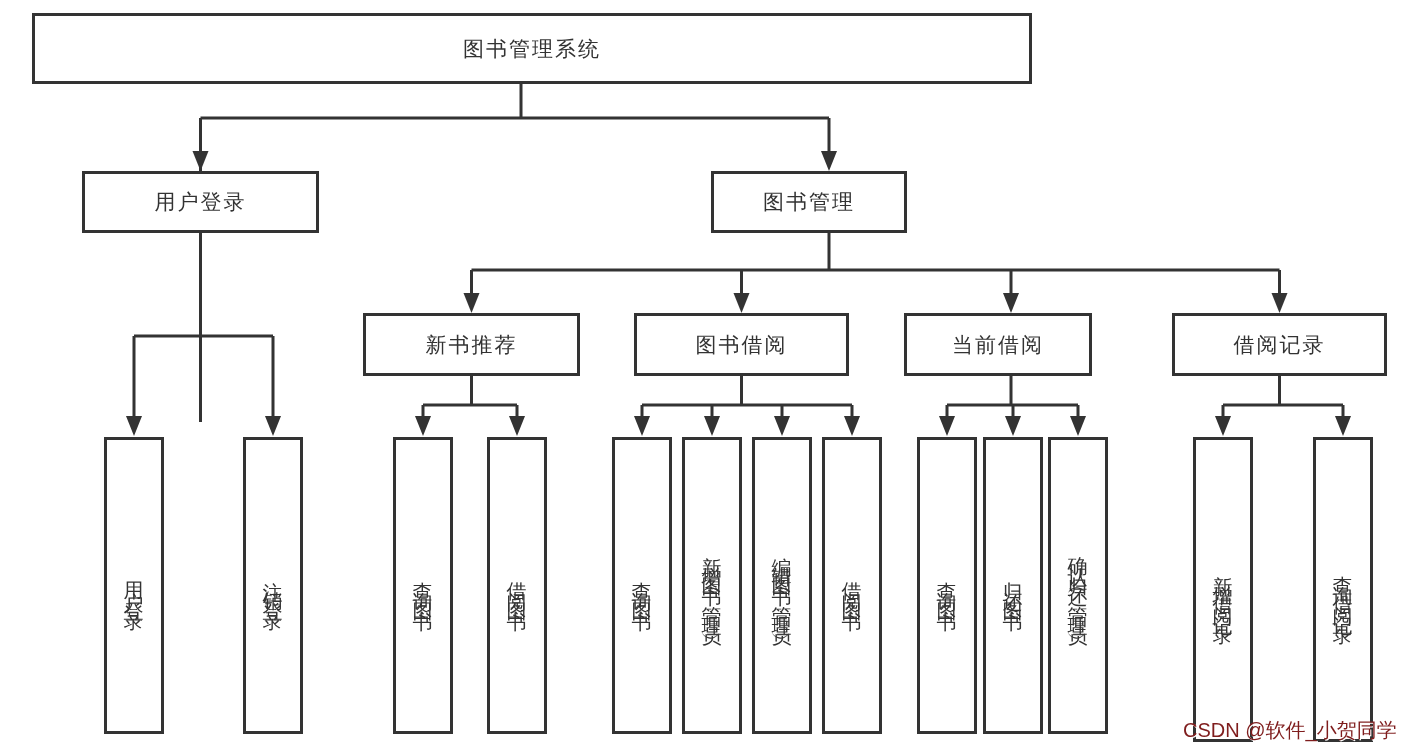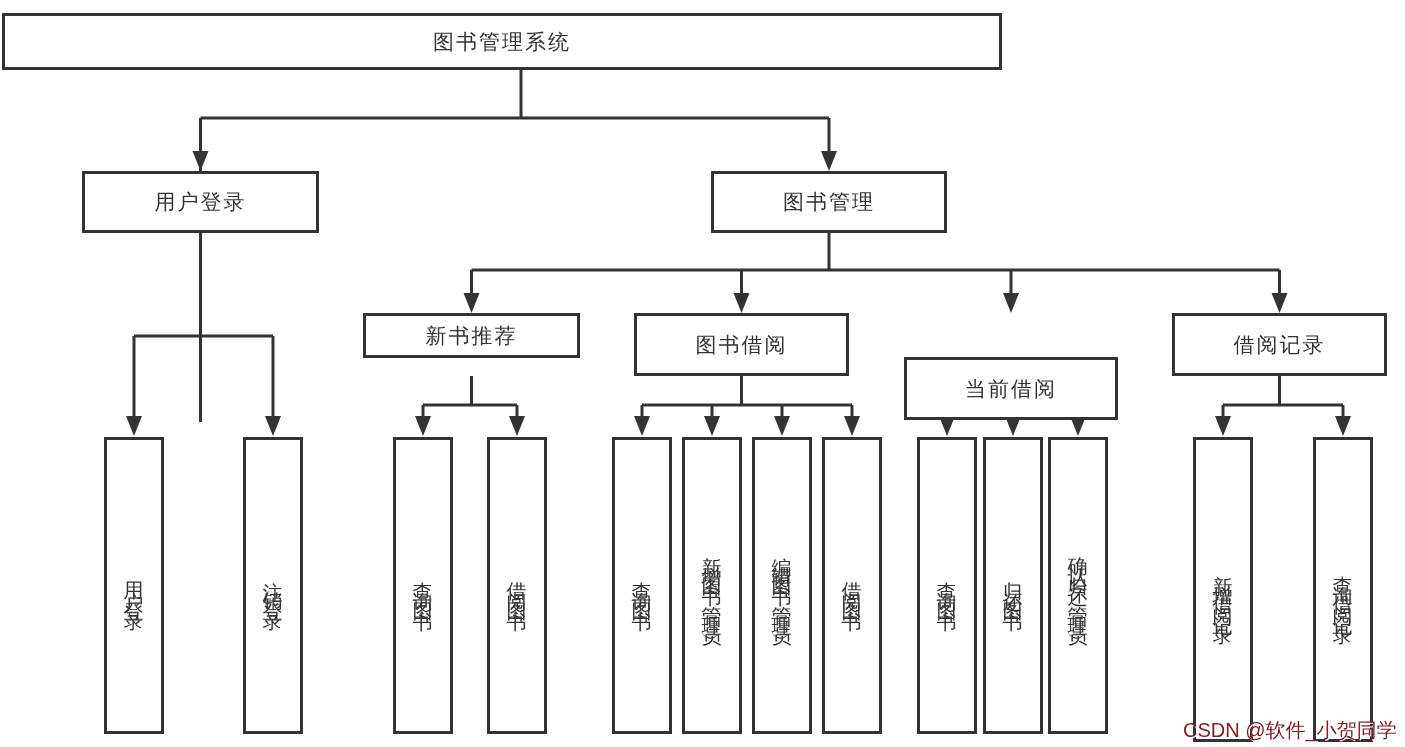--- a/index.html
+++ b/index.html
@@ -95,38 +95,38 @@
       <polygon points="774,416 790,416 782,436"></polygon>
       <polygon points="844,416 860,416 852,436"></polygon>
       <polygon points="939,416 955,416 947,436"></polygon>
       <polygon points="1005,416 1021,416 1013,436"></polygon>
       <polygon points="1070,416 1086,416 1078,436"></polygon>
       <polygon points="1215,416 1231,416 1223,436"></polygon>
       <polygon points="1335,416 1351,416 1343,436"></polygon>
     </g>
   </svg>
 
-  <div class="box" style="left:2px; top:13px; width:1000px; height:57px;text-align:center;">
+  <div class="box" style="left:32px; top:13px; width:1000px; height:71px;text-align:center;">
     <span class="h-label">图书管理系统</span>
   </div>
 
   <div class="box" style="left:82px; top:171px; width:237px; height:62px;">
     <span class="h-label">用户登录</span>
   </div>
-  <div class="box" style="left:711px; top:171px; width:236px; height:62px;">
+  <div class="box" style="left:711px; top:171px; width:196px; height:62px;">
     <span class="h-label">图书管理</span>
   </div>
 
-  <div class="box" style="left:363px; top:313px; width:217px; height:45px;">
+  <div class="box" style="left:363px; top:313px; width:217px; height:63px;">
     <span class="h-label">新书推荐</span>
   </div>
   <div class="box" style="left:634px; top:313px; width:215px; height:63px;font-family:Liberation Mono, monospace;">
     <span class="h-label">图书借阅</span>
   </div>
-  <div class="box" style="left:904px; top:313px; width:214px; height:63px;margin-top:44px;">
+  <div class="box" style="left:904px; top:313px; width:188px; height:63px;">
     <span class="h-label">当前借阅</span>
   </div>
   <div class="box" style="left:1172px; top:313px; width:215px; height:63px;">
     <span class="h-label">借阅记录</span>
   </div>
 
   <div class="box leaf" style="left:104px; top:437px; width:60px; height:297px;">
     <span class="v-label">用户登录</span>
   </div>
   <div class="box leaf" style="left:243px; top:437px; width:60px; height:297px;">

